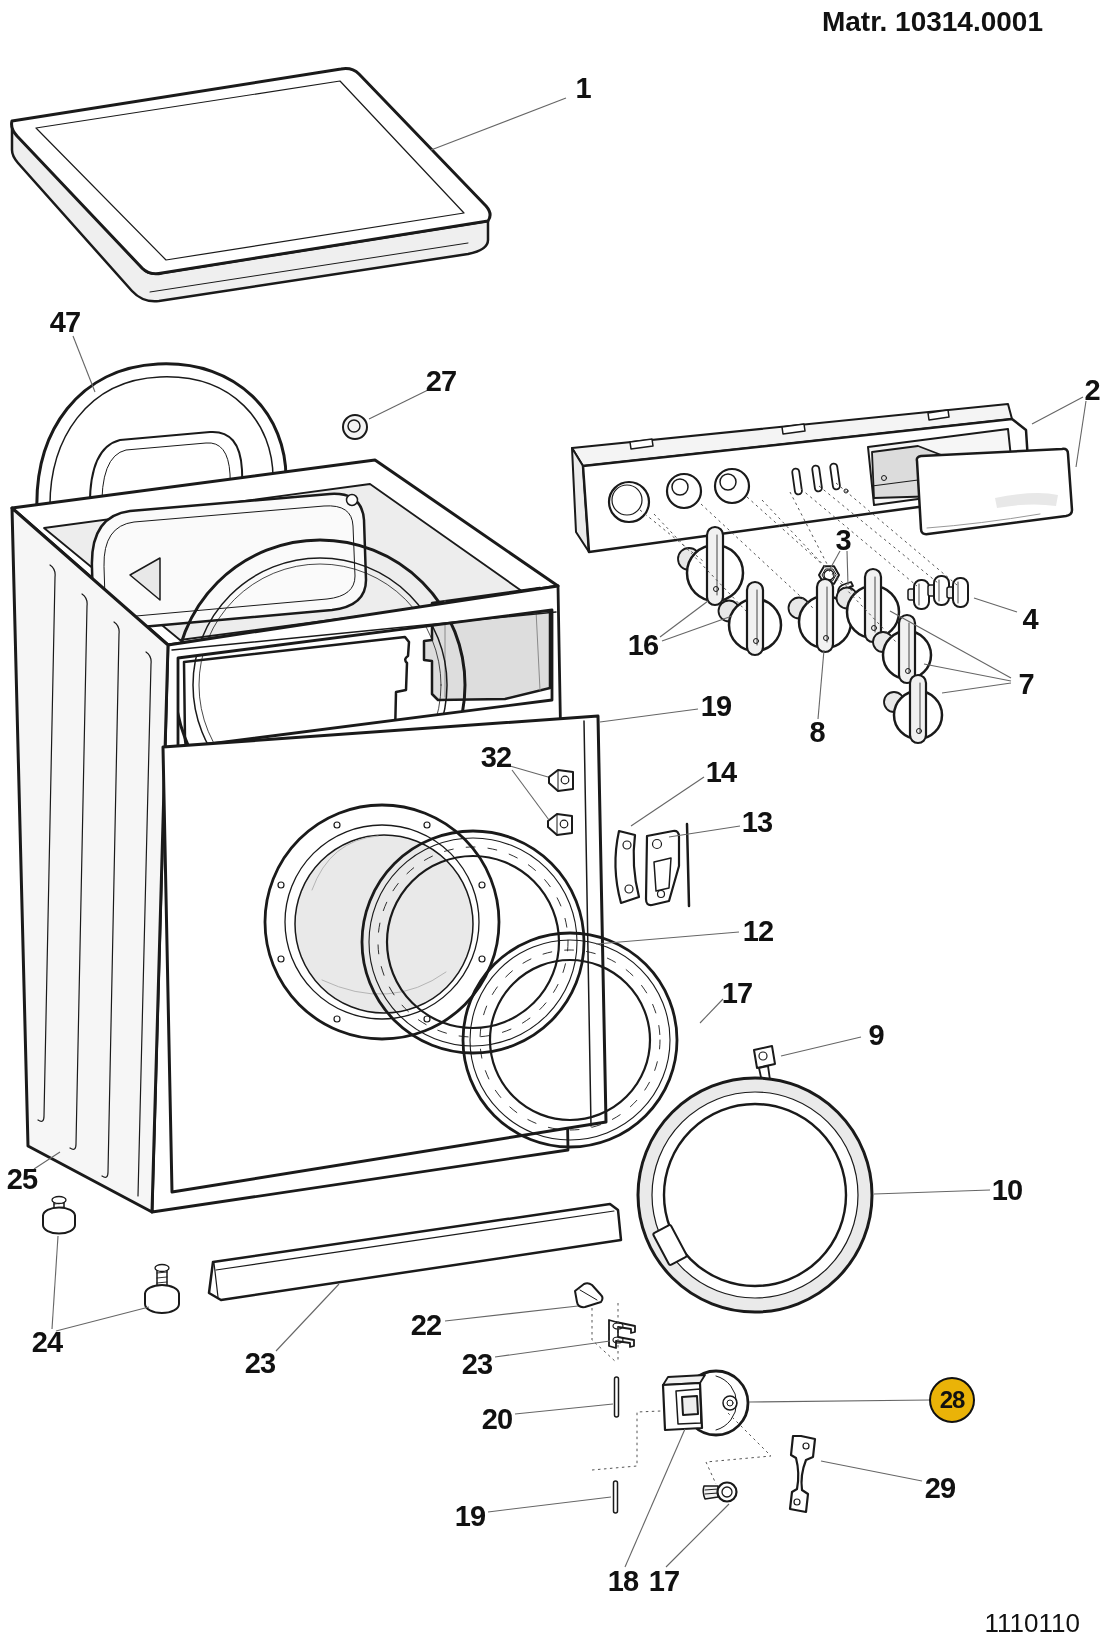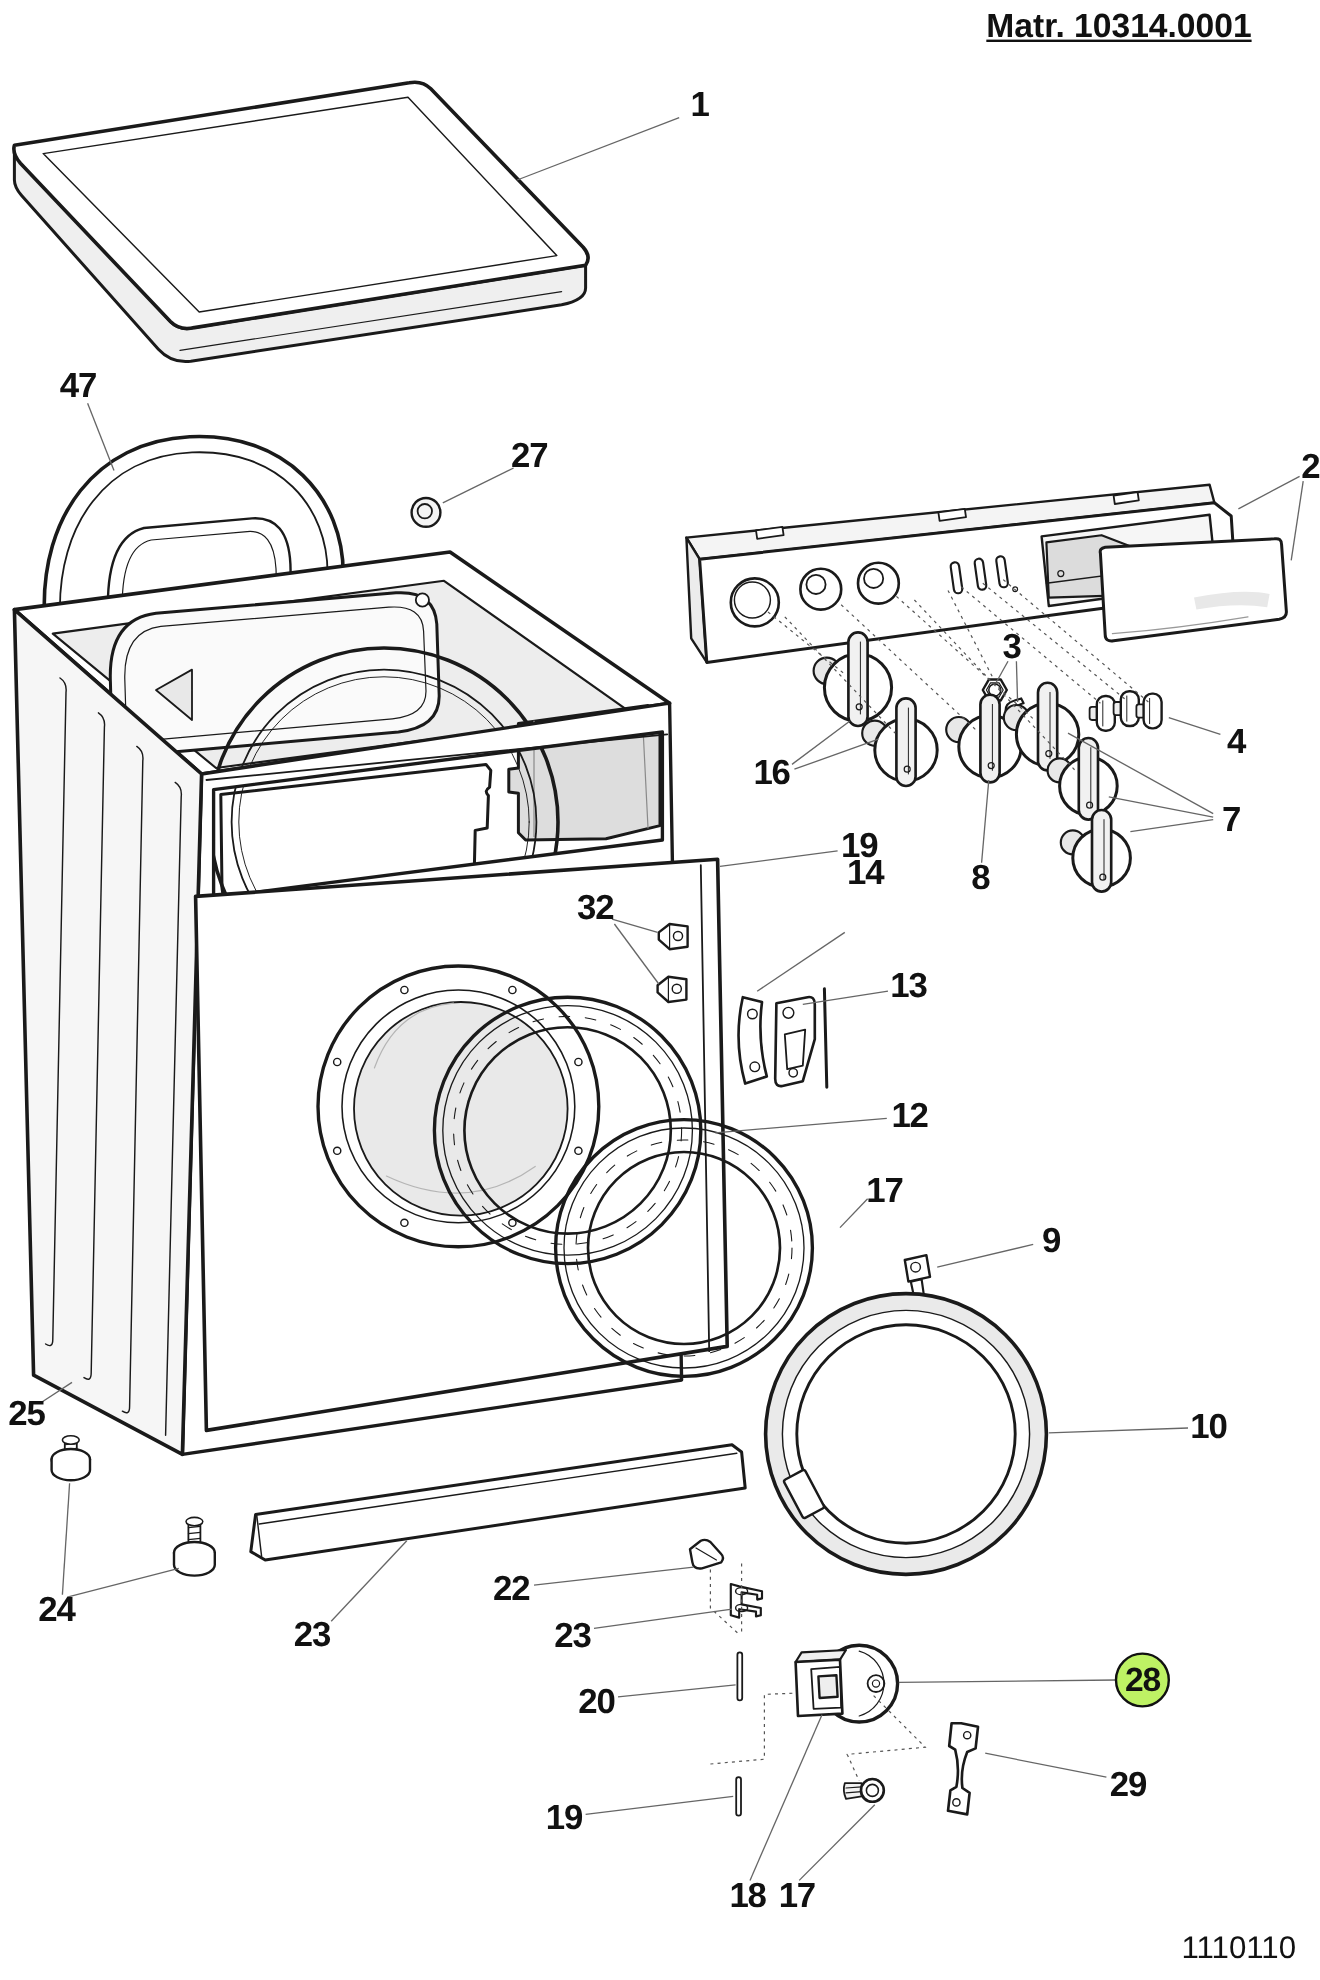--- a/index.html
+++ b/index.html
@@ -9,25 +9,25 @@
   }
   #art{position:absolute;left:0;top:0;}
   .part-label{
     position:absolute;transform:translate(-50%,-50%);
     font-weight:bold;font-size:29px;color:#111;letter-spacing:-1px;
     white-space:nowrap;line-height:1;
   }
   .part-label.circled{
     border:2.5px solid #111;border-radius:50%;
     width:42px;height:42px;display:flex;align-items:center;justify-content:center;
-    font-size:28px;letter-spacing:-1px;background:#bef264;text-align:right;
+    font-size:24px;letter-spacing:-1px;background:#eab308;text-align:right;
   }
   .doc-title{
     position:absolute;top:6px;right:57px;
-    font-weight:bold;font-size:28px;color:#111;text-decoration:underline;
+    font-weight:bold;font-size:28px;color:#111;
   }
   .doc-footer{
     position:absolute;top:1608px;right:20px;
     font-weight:normal;font-size:26px;color:#111;
   }
 </style>
 </head>
 <body>
 
 <div id="page">
@@ -374,21 +374,21 @@
 <div class="part-label" style="left:1092px;top:390px">2</div>
 <div class="part-label" style="left:843px;top:540px">3</div>
 <div class="part-label" style="left:1030px;top:619px">4</div>
 <div class="part-label" style="left:1026px;top:684px">7</div>
 <div class="part-label" style="left:817px;top:732px">8</div>
 <div class="part-label" style="left:876px;top:1035px">9</div>
 <div class="part-label" style="left:1007px;top:1190px">10</div>
 <div class="part-label" style="left:737px;top:993px">17</div>
 <div class="part-label" style="left:758px;top:931px">12</div>
 <div class="part-label" style="left:757px;top:822px">13</div>
-<div class="part-label" style="left:721px;top:728px">14</div>
+<div class="part-label" style="left:721px;top:772px">14</div>
 <div class="part-label" style="left:716px;top:706px">19</div>
 <div class="part-label" style="left:643px;top:645px">16</div>
 <div class="part-label" style="left:664px;top:1581px">17</div>
 <div class="part-label" style="left:623px;top:1581px">18</div>
 <div class="part-label" style="left:470px;top:1516px">19</div>
 <div class="part-label" style="left:497px;top:1419px">20</div>
 <div class="part-label" style="left:477px;top:1364px">23</div>
 <div class="part-label" style="left:426px;top:1325px">22</div>
 <div class="part-label" style="left:260px;top:1363px">23</div>
 <div class="part-label" style="left:47px;top:1342px">24</div>

